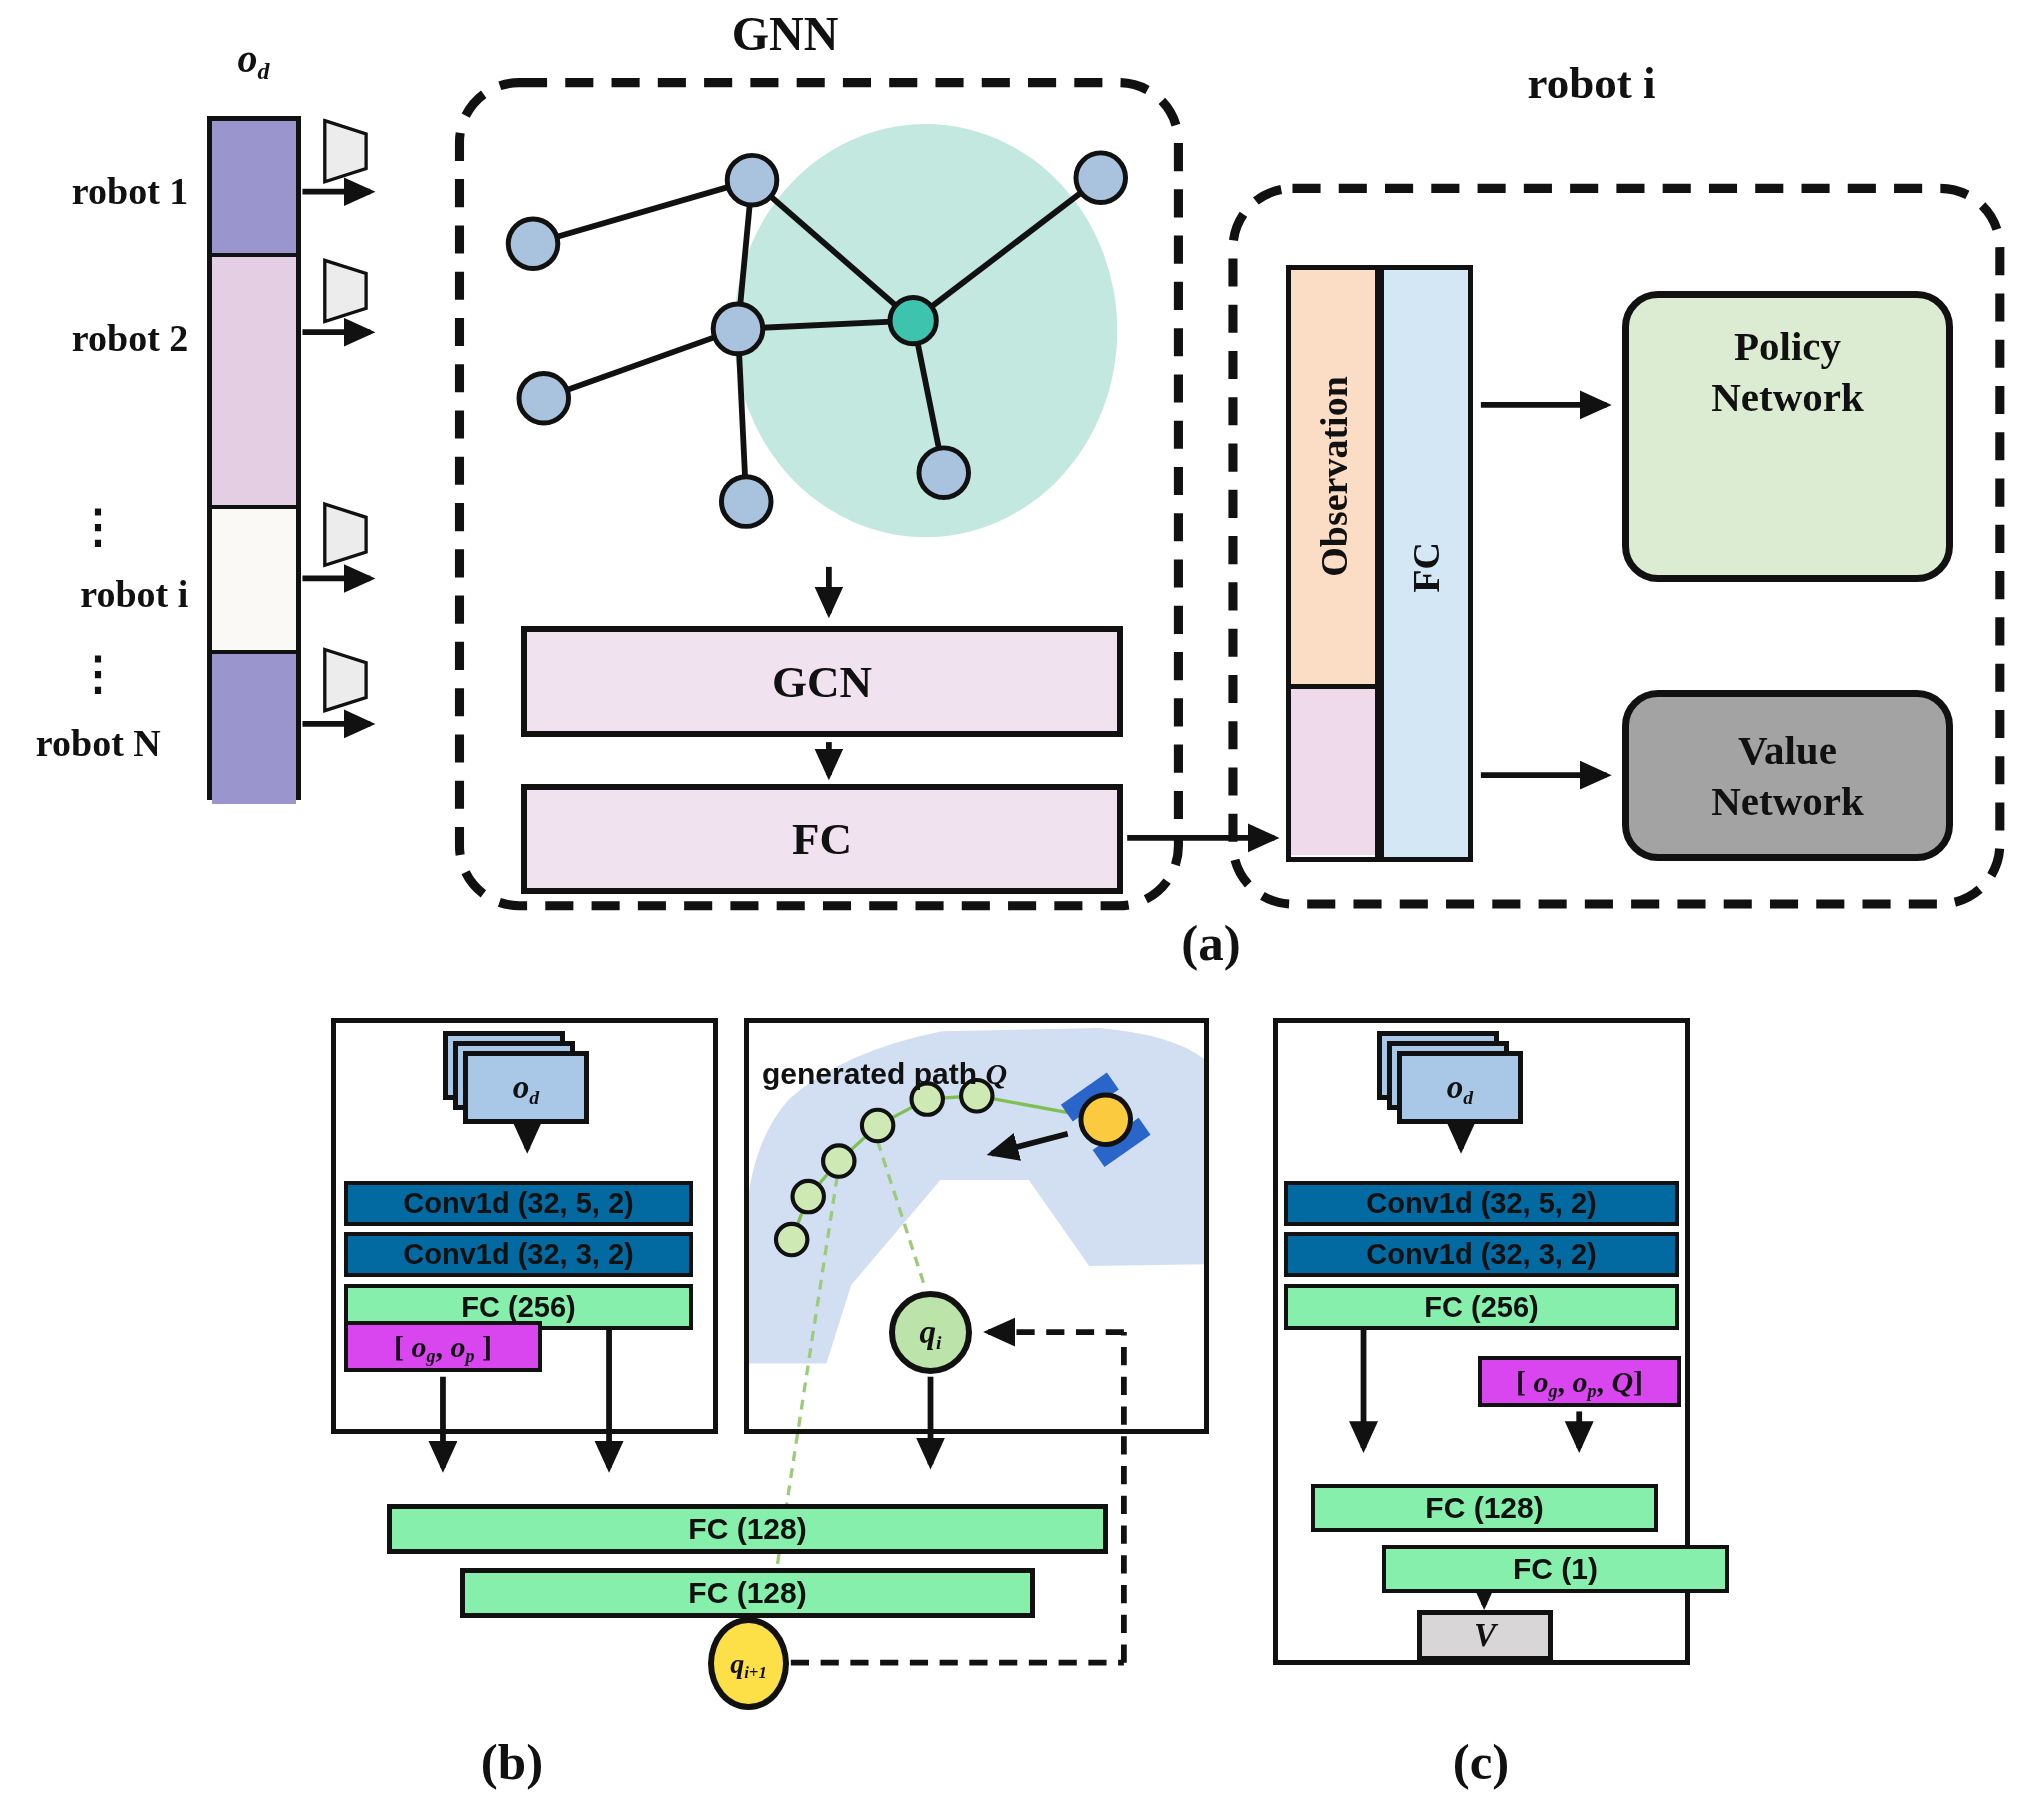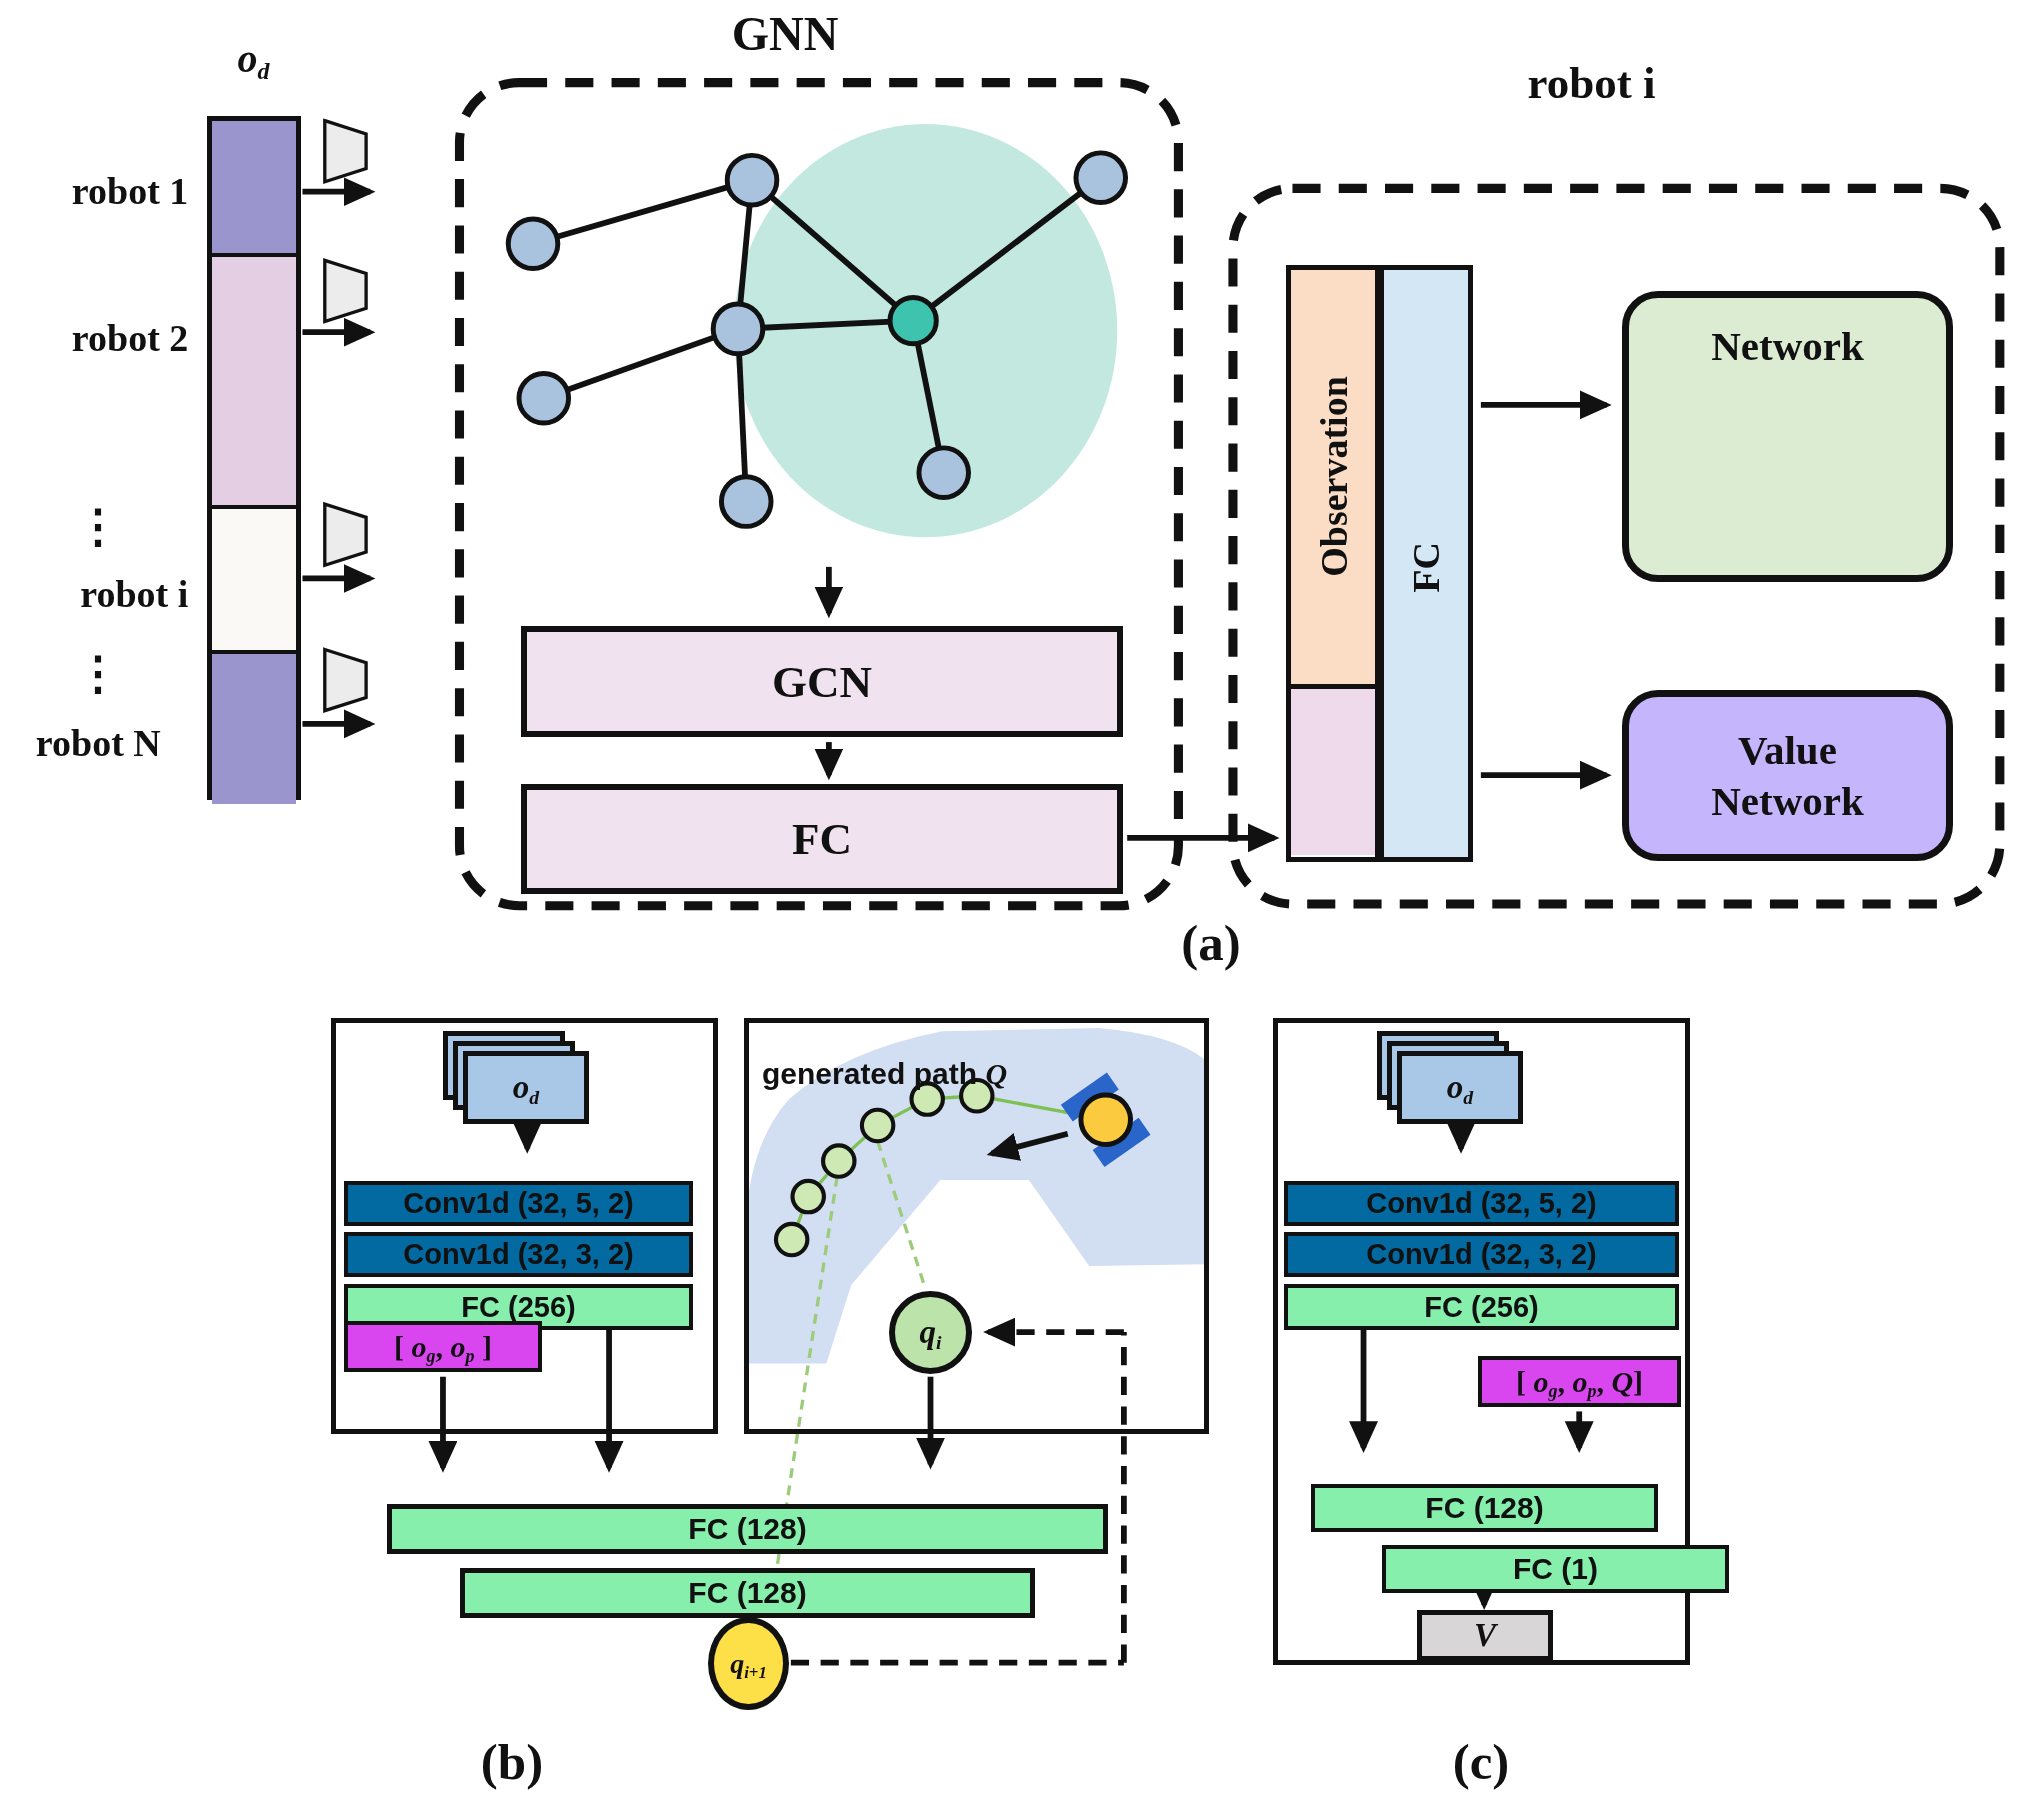--- a/index.html
+++ b/index.html
@@ -169,24 +169,25 @@
   <div class="abs" style="left:1286px;top:265px;width:94px;height:597px;border:5.8px solid #111;box-sizing:border-box;">
     <div style="height:414px;background:#fbdcc5;border-bottom:5px solid #111;"></div>
     <div style="height:166px;background:#eedaea;"></div>
   </div>
   <div class="abs serif rot" style="left:1127px;top:455px;width:413px;height:43px;font-size:38px;">Observation</div>
   <div class="abs" style="left:1379px;top:265px;width:94px;height:597px;border:5.8px solid #111;box-sizing:border-box;background:#d4e7f4;"></div>
   <div class="abs serif rot" style="left:1376px;top:546px;width:99px;height:43px;font-size:38px;">FC</div>
 
   <div class="abs" style="left:1622px;top:291px;width:331px;height:291px;background:#dcecd2;border:7.4px solid #111;border-radius:36px;box-sizing:border-box;">
     <div class="serif" style="text-align:center;font-size:41px;line-height:51px;margin-top:23px;">
+      <div>Policy</div>
         <div>Network</div>
     </div>
   </div>
-  <div class="abs cc" style="left:1622px;top:690px;width:331px;height:171px;background:#c4b5fd;border:7.4px solid #111;border-radius:36px;box-sizing:border-box;">
+  <div class="abs cc" style="left:1622px;top:690px;width:331px;height:171px;background:#a3a3a3;border:7.4px solid #111;border-radius:36px;box-sizing:border-box;">
     <div class="serif" style="text-align:center;font-size:41px;line-height:51px;">
       <div>Value</div>
         <div>Network</div>
     </div>
   </div>
 
   <div class="abs bx" style="left:331px;top:1018px;width:387px;height:416px;"></div>
   <div class="abs card" style="left:443px;top:1031px;width:122px;height:69px;"></div>
   <div class="abs card" style="left:453px;top:1041px;width:122px;height:69px;"></div>
   <div class="abs card cc serif it" style="left:463px;top:1051px;width:126px;height:73px;font-size:33px;">

